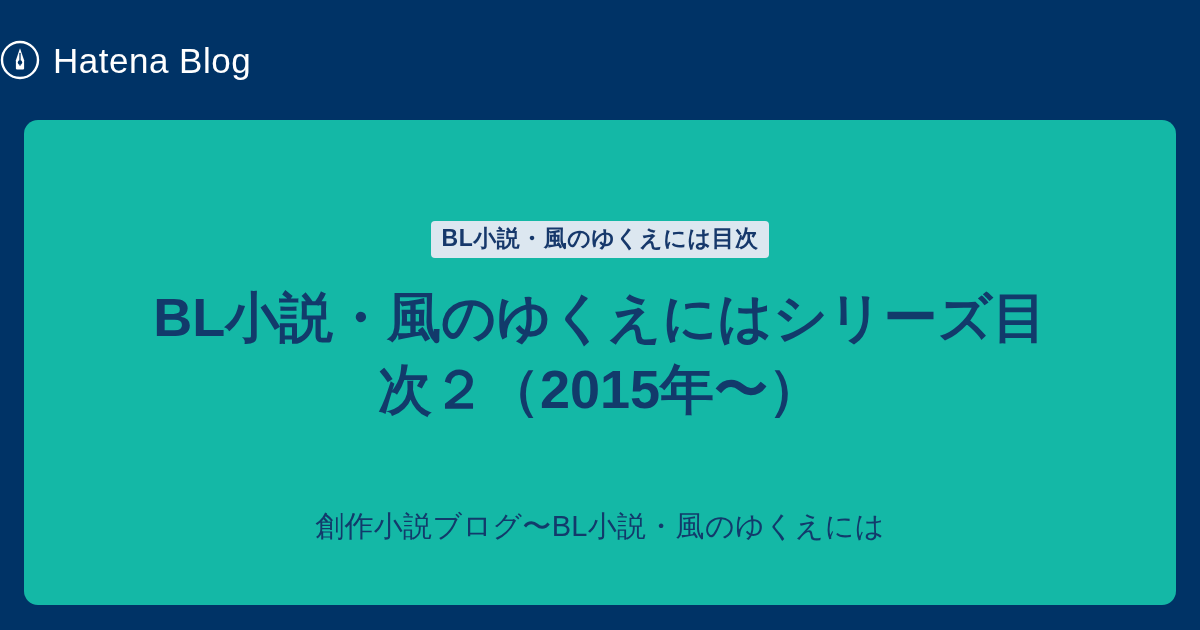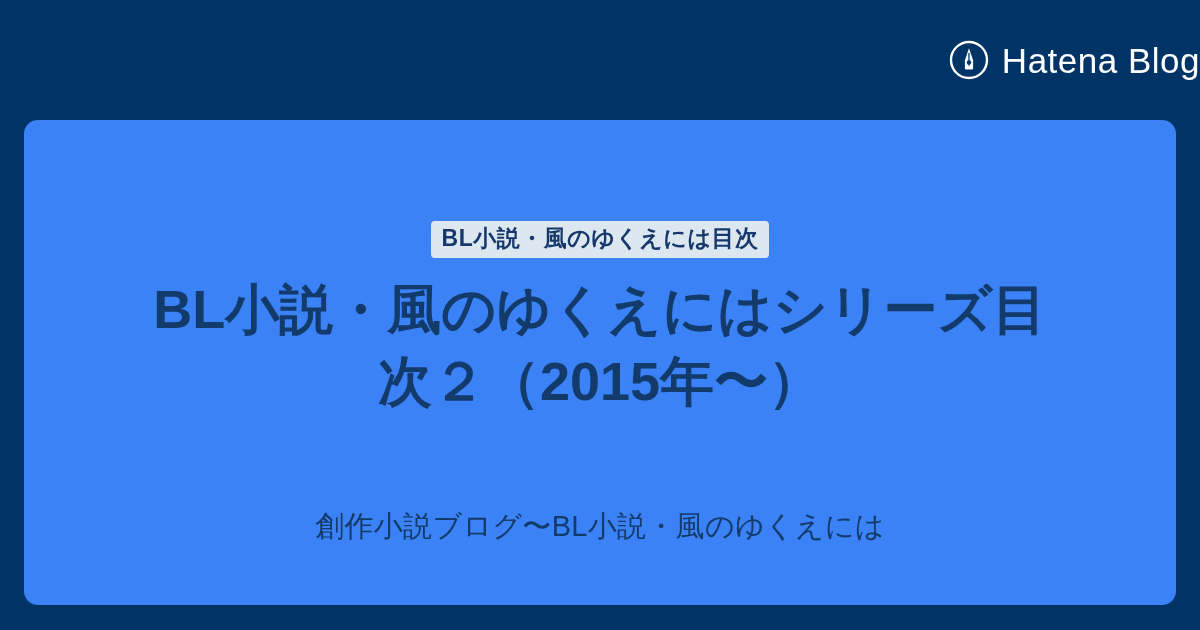--- a/index.html
+++ b/index.html
@@ -23,21 +23,21 @@
     flex-direction: column;
     align-items: center;
   }
 
   
   .service-header {
     height: 120px;
     width: 100%;
     display: flex;
     align-items: center;
-    justify-content: flex-end;
+    justify-content: flex-start;
     gap: 13px;
   }
 
   .hatena-logo-icon {
     width: 40px;
     height: 40px;
     flex: 0 0 40px;
     display: block;
   }
 
@@ -50,21 +50,21 @@
     white-space: nowrap;
   }
 
   
   .content-card {
     position: absolute;
     left: 24px;
     top: 120px;
     width: 1152px;
     height: 485px;
-    background: #3b82f6;
+    background: #14b8a6;
     border-radius: 14px;
     display: flex;
     flex-direction: column;
     align-items: center;
     padding: 0 40px;
   }
 
   .category-badge-row {
     margin-top: 101px;
     display: flex;
@@ -78,21 +78,21 @@
     font-size: 23px;
     font-weight: bold;
     line-height: 1.1;
     border-radius: 4px;
     padding: 5px 11px 7px 11px;
     white-space: nowrap;
     letter-spacing: 0.5px;
   }
 
   .entry-title {
-    margin-top: 16px;
+    margin-top: 24px;
     color: #123a6b;
     font-size: 54px;
     font-weight: bold;
     line-height: 1.32;
     text-align: center;
     max-width: 900px;
     letter-spacing: 0px;
   }
 
   .blog-name {

